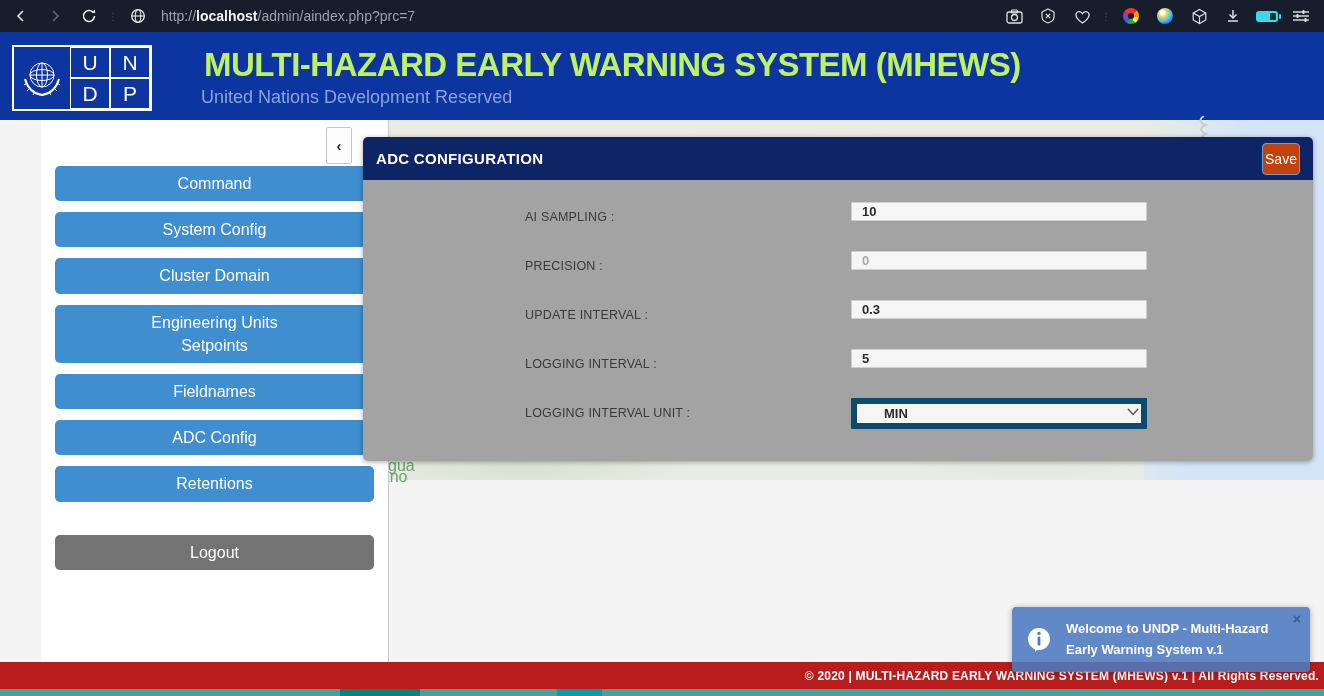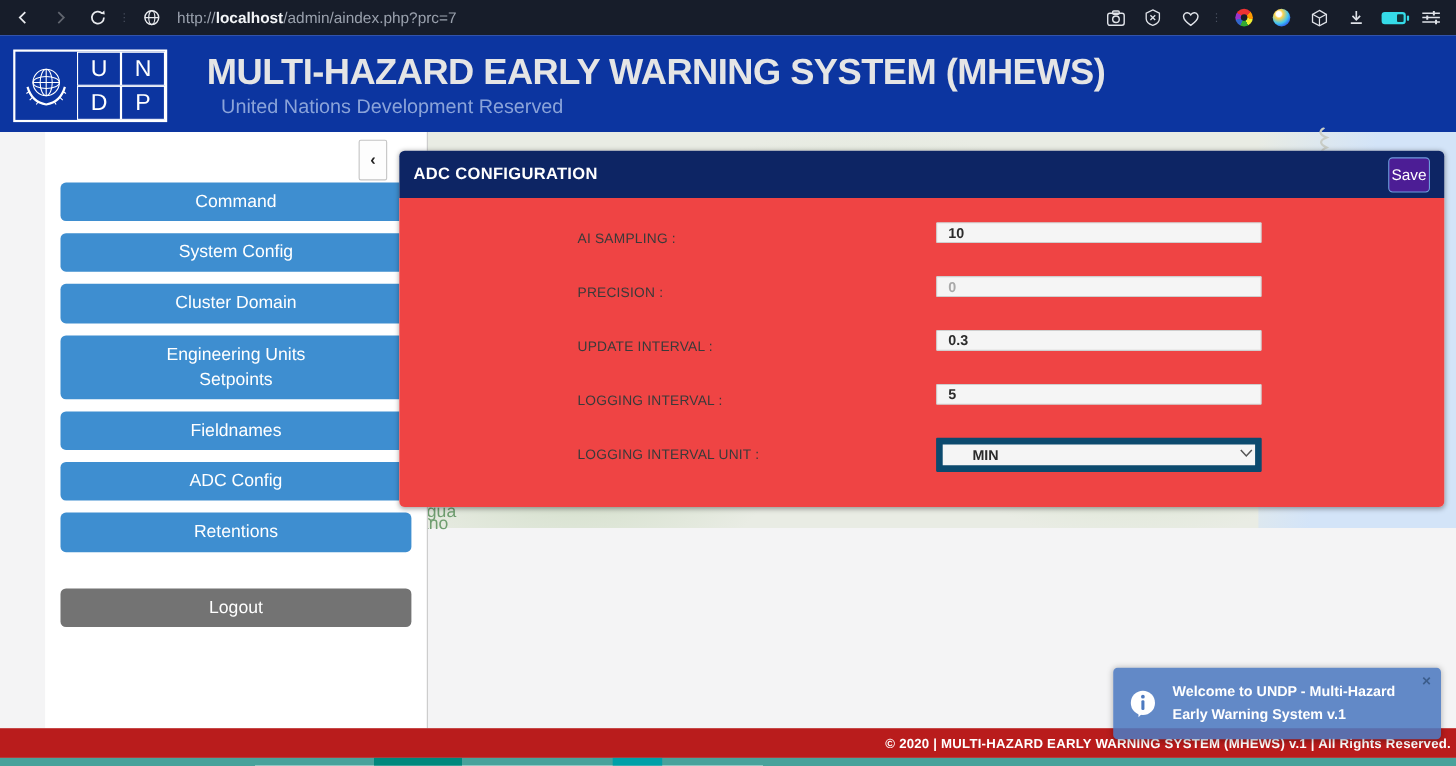--- a/index.html
+++ b/index.html
@@ -20,21 +20,21 @@
   .battery { width:22px; height:11px; border-radius:3px; background:#35dbe8; position:relative; }
   .battery::before { content:""; position:absolute; right:2px; top:2px; bottom:2px; width:6px; background:#12333a; border-radius:1px; }
   .battery::after { content:""; position:absolute; right:-3px; top:3px; width:2px; height:5px; background:#35dbe8; border-radius:1px; }
 
   
   .app-header { position:absolute; left:0; top:32px; width:1324px; height:88px; background:#0c35a0; }
   .undp-logo { position:absolute; left:12px; top:13px; width:140px; height:66px; border:2px solid #fff; display:flex; }
   .emblem-cell { width:56px; height:100%; display:flex; align-items:center; justify-content:center; }
   .letter-grid { flex:1; display:grid; grid-template-columns:1fr 1fr; grid-template-rows:1fr 1fr; }
   .letter-cell { border:1px solid #fff; display:flex; align-items:center; justify-content:center; color:#fff; font-size:21px; font-weight:400; }
-  .hdr-title { position:absolute; left:188px; top:14px; color:#e5e5e5; font-size:33px; font-weight:bold; letter-spacing:-0.5px; white-space:nowrap; }
+  .hdr-title { position:absolute; left:204px; top:14px; color:#bef264; font-size:33px; font-weight:bold; letter-spacing:-0.5px; white-space:nowrap; }
   .hdr-sub { position:absolute; left:201px; top:55px; color:#8aa3d9; font-size:18px; }
 
   
   .content { position:absolute; left:0; top:120px; width:1324px; height:542px; background:#f4f4f5; }
 
   
   .map-zone { position:absolute; left:348px; top:0; width:976px; height:360px; background:#e9ece4;
     background-image:
       radial-gradient(ellipse 260px 140px at 18% 85%, #cfddc6 0%, rgba(207,221,198,0) 70%),
       radial-gradient(ellipse 300px 160px at 45% 30%, #dde7d6 0%, rgba(221,231,214,0) 70%),
@@ -49,22 +49,22 @@
   .side-btn { width:319px; min-height:35px; border-radius:5px; background:#3e8ed0; color:#fff; font-size:16px; display:flex; align-items:center; justify-content:center; text-align:center; margin-bottom:11px; cursor:pointer; padding:6px 10px; line-height:1.45; }
   .side-btn .wrap-narrow { display:inline-block; max-width:190px; }
   .side-btn.logout { background:#737373; margin-top:22px; }
   .collapse-btn { position:absolute; left:326px; top:7px; width:26px; height:37px; background:#fdfdfd; border:1px solid #c4c4c4; border-radius:2px; display:flex; align-items:center; justify-content:center; font-size:15px; font-weight:bold; color:#222; cursor:pointer; z-index:5; }
 
   
   .panel { position:absolute; left:363px; top:17px; width:950px; border-radius:5px; box-shadow:0 1px 5px rgba(0,0,0,.35); background:#fff; }
   .panel-head { height:43px; background:#0d2564; border-radius:5px 5px 0 0; display:flex; align-items:center; padding:0 13px; }
   .panel-title { color:#fff; font-size:15px; font-weight:bold; letter-spacing:.3px; }
   .panel-head-spacer { flex:1; }
-  .save-btn { width:38px; height:32px; background:#4c1d95; border:1px solid #6d9cdc; border-radius:4px; color:#fff; font-size:14px; display:flex; align-items:center; justify-content:center; cursor:pointer; }
-  .panel-body { height:281px; padding-top:22px; border-radius:0 0 5px 5px; background:#ef4444; position:relative; }
+  .save-btn { width:38px; height:32px; background:#c2410c; border:1px solid #6d9cdc; border-radius:4px; color:#fff; font-size:14px; display:flex; align-items:center; justify-content:center; cursor:pointer; }
+  .panel-body { height:281px; padding-top:22px; border-radius:0 0 5px 5px; background:#a3a3a3; position:relative; }
   .form-row { position:relative; height:49px; }
   .form-label { position:absolute; left:162px; top:8px; font-size:12.5px; color:#3a3a3a; letter-spacing:.2px; }
   .form-input { position:absolute; left:488px; top:0px; width:296px; height:19px; background:#f5f5f5; border:1px solid #cfcfcf; border-radius:1px; font-family:"Liberation Sans",sans-serif; font-size:13px; font-weight:bold; color:#2b2b2b; padding:0 10px; }
   .form-input:disabled { color:#a9a9a9; -webkit-text-fill-color:#a9a9a9; }
   .select-wrap { position:absolute; left:488px; top:0px; width:296px; height:31px; }
   .form-select { width:100%; height:100%; background:#f5f5f5; border:6px solid #0c4a6e; border-radius:1px; font-family:"Liberation Sans",sans-serif; font-size:13px; font-weight:bold; color:#2b2b2b; padding:0 27px; appearance:none; -webkit-appearance:none; }
   .select-chevron { position:absolute; right:8px; top:10px; pointer-events:none; }
 
   
   .toast { position:absolute; left:1012px; top:487px; width:298px; height:65px; background:rgba(77,122,192,.88); border-radius:4px; box-shadow:0 1px 6px rgba(0,0,0,.3); display:flex; align-items:center; padding:0 12px; z-index:9; }

